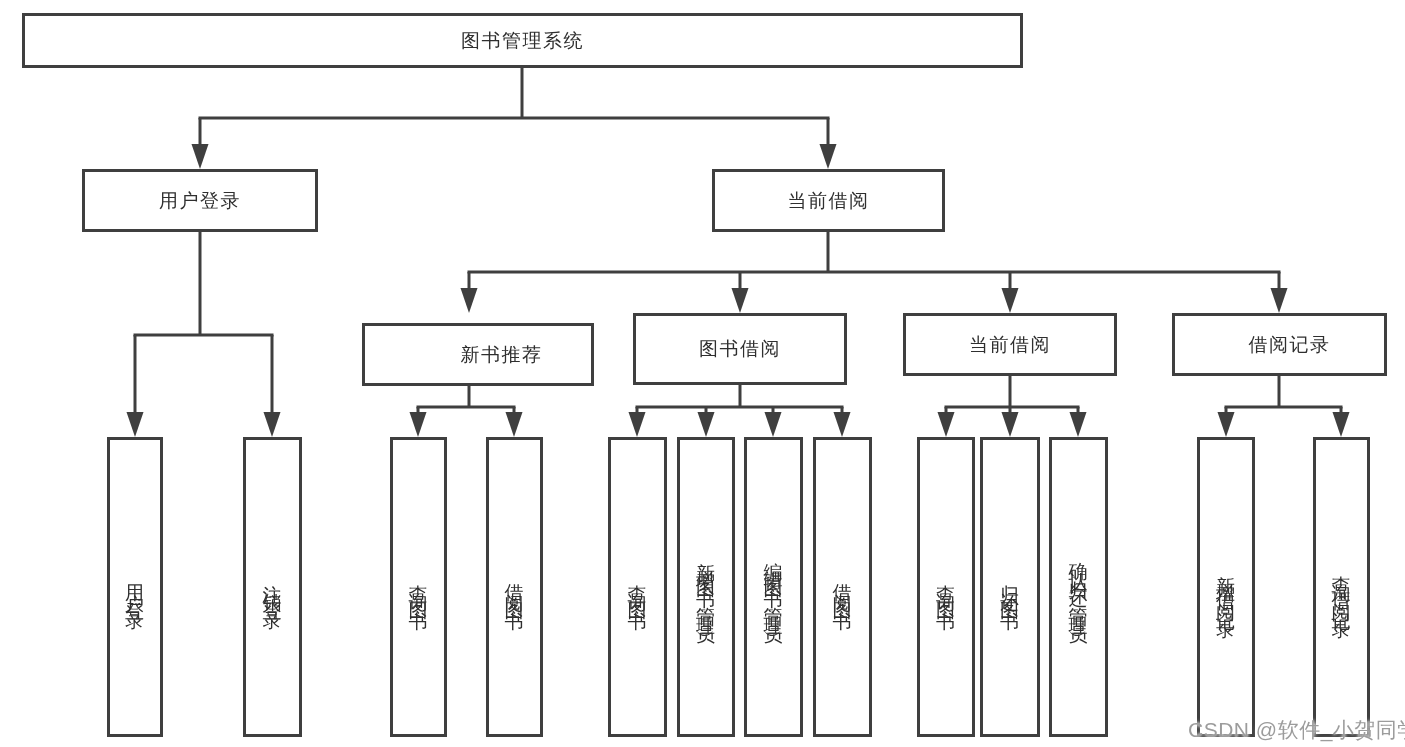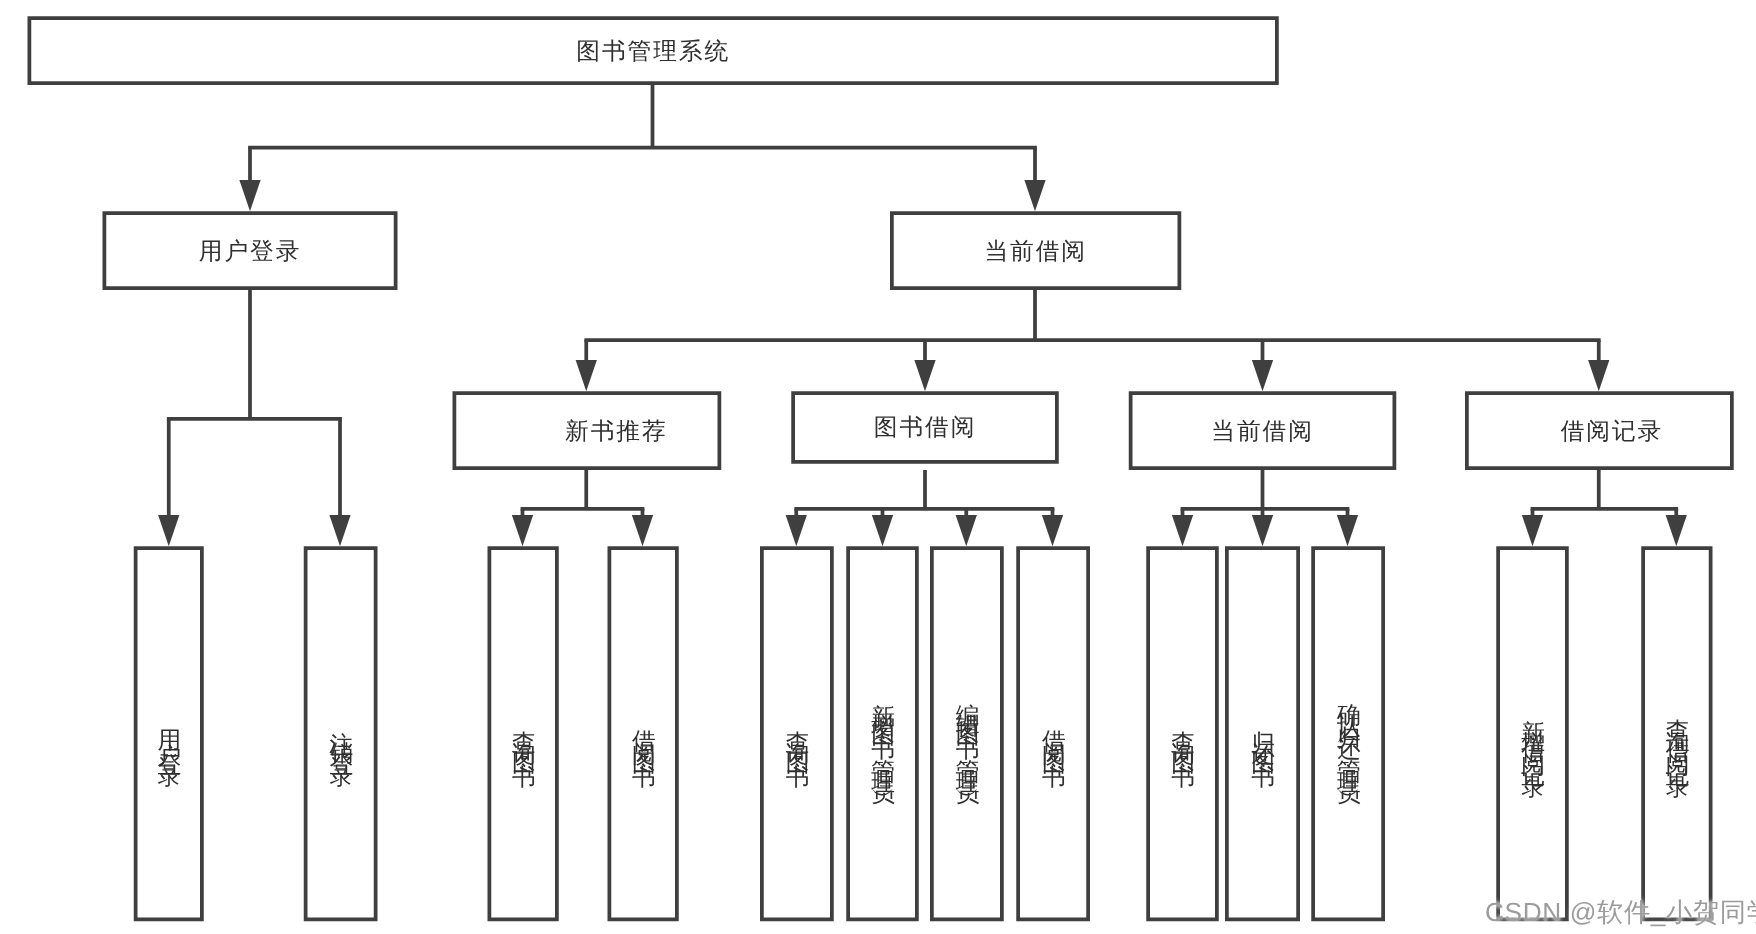--- a/index.html
+++ b/index.html
@@ -111,22 +111,22 @@
       <polygon points="1217.5,412 1234.5,412 1226,437" fill="#3f3f3f"></polygon>
       <line x1="1341" y1="407" x2="1341" y2="414" stroke="#3f3f3f" stroke-width="3"></line>
       <polygon points="1332.5,412 1349.5,412 1341,437" fill="#3f3f3f"></polygon>
     </svg>
 
   <div class="node horiz" style="left:22px; top:13px; width:1001px; height:55px;">图书管理系统</div>
 
   <div class="node horiz" style="left:82px; top:169px; width:236px; height:63px;">用户登录</div>
   <div class="node horiz" style="left:712px; top:169px; width:233px; height:63px;">当前借阅</div>
 
-  <div class="node horiz" style="left:362px; top:313px; width:215px; height:63px;padding-left:47px;">新书推荐</div>
-  <div class="node horiz" style="left:633px; top:313px; width:214px; height:58px;">图书借阅</div>
+  <div class="node horiz" style="left:362px; top:323px; width:232px; height:63px;padding-left:47px;">新书推荐</div>
+  <div class="node horiz" style="left:633px; top:313px; width:214px; height:72px;">图书借阅</div>
   <div class="node horiz" style="left:903px; top:313px; width:214px; height:63px;font-family:Liberation Mono, monospace;">当前借阅</div>
   <div class="node horiz" style="left:1172px; top:313px; width:215px; height:63px;padding-left:20px;">借阅记录</div>
 
   <div class="node vert" style="left:107px; top:437px; width:56px; height:300px;">用户登录</div>
   <div class="node vert" style="left:243px; top:437px; width:59px; height:300px;">注销登录</div>
 
   <div class="node vert" style="left:390px; top:437px; width:57px; height:300px;">查询图书</div>
   <div class="node vert" style="left:486px; top:437px; width:57px; height:300px;">借阅图书</div>
 
   <div class="node vert" style="left:608px; top:437px; width:59px; height:300px;">查询图书</div>

